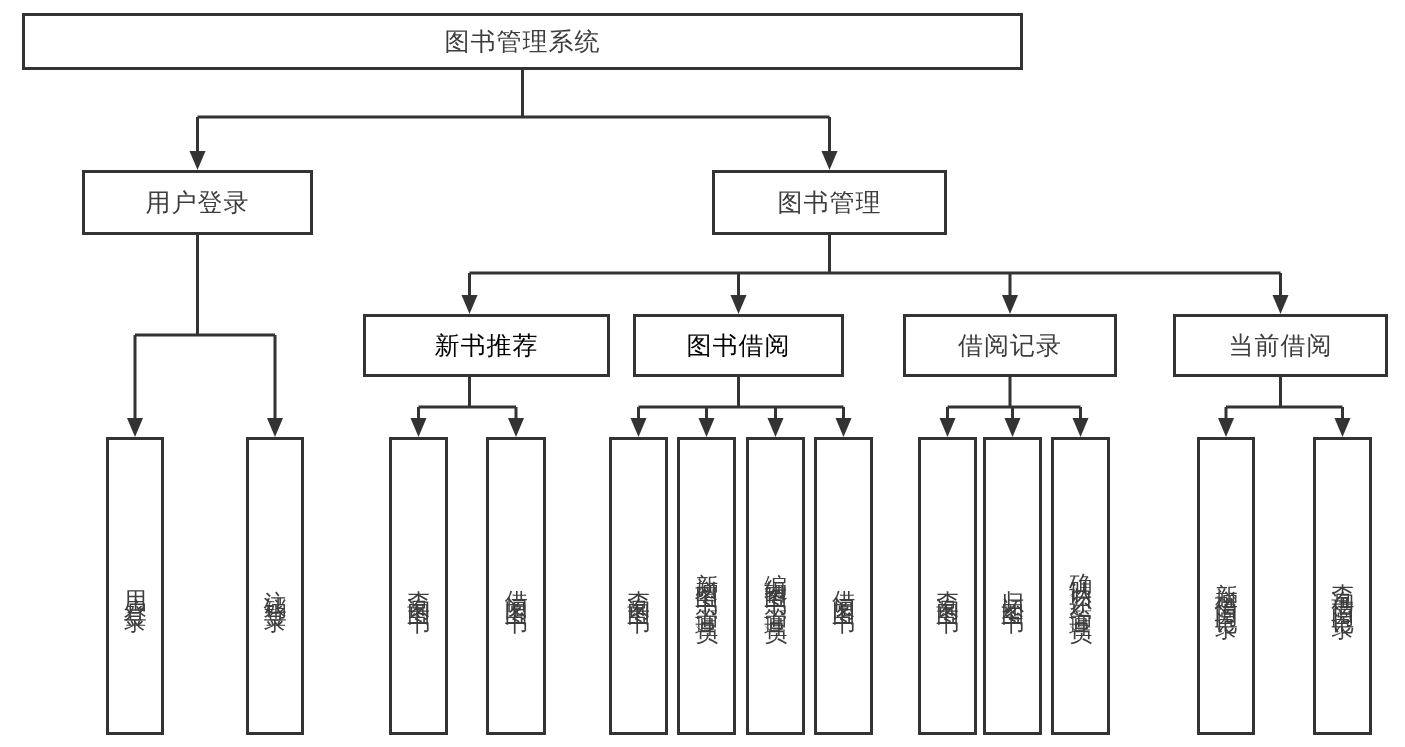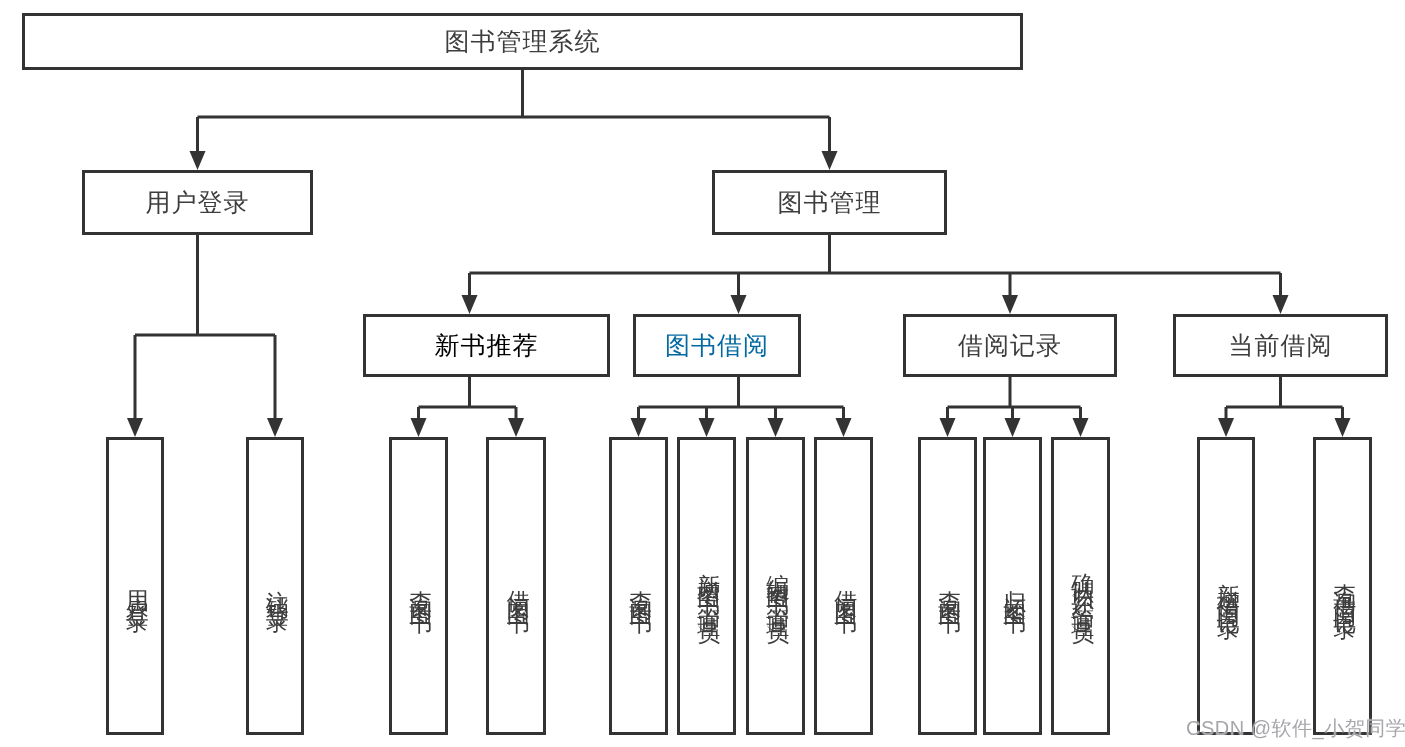--- a/index.html
+++ b/index.html
@@ -25,21 +25,21 @@
   .node {
     position: absolute;
     box-sizing: border-box;
     border: 3px solid #333333;
     background: #ffffff;
     color: #3d3d3d;
     display: flex;
     align-items: center;
     justify-content: center;
     text-align: center;
-    font-family: Liberation Mono, monospace;
+    font-family: Liberation Sans, sans-serif;
   }
   .node.h {
     font-size: 25px;
     letter-spacing: 1px;
     white-space: nowrap;
   }
   .node.v {
     writing-mode: vertical-rl;
     text-orientation: mixed;
     font-size: 23px;
@@ -103,31 +103,30 @@
         <path d="M 1280.5 377 V 407 M 1226 407 H 1342.5 M 1226 407 V 420 M 1342.5 407 V 420" fill="none" stroke="#333333" stroke-width="3"></path>
         <polygon points="1218,418 1234,418 1226,437" fill="#333333"></polygon>
         <polygon points="1334.5,418 1350.5,418 1342.5,437" fill="#333333"></polygon>
       </g>
     </svg>
   <div id="nodes-layer">
       <div class="node h" style="left: 22px; top: 13px; width: 1001px; height: 57px; border-color: rgb(51, 51, 51); color: rgb(61, 61, 61);">图书管理系统</div>
       <div class="node h" style="left: 82px; top: 170px; width: 231px; height: 65px; border-color: rgb(51, 51, 51); color: rgb(61, 61, 61);">用户登录</div>
       <div class="node h" style="left: 712px; top: 170px; width: 235px; height: 65px; border-color: rgb(51, 51, 51); color: rgb(61, 61, 61);">图书管理</div>
       <div class="node h" style="left: 363px; top: 314px; width: 247px; height: 63px; border-color: rgb(51, 51, 51); color: #000000;">新书推荐</div>
-      <div class="node h" style="left: 633px; top: 314px; width: 168px; height: 63px; border-color: rgb(51, 51, 51); color: #0369a1;">图书借阅</div>
+      <div class="node h" style="left: 633px; top: 314px; width: 211px; height: 63px; border-color: rgb(51, 51, 51); color: #000000;">图书借阅</div>
       <div class="node h" style="left: 903px; top: 314px; width: 214px; height: 63px; border-color: rgb(51, 51, 51); color: rgb(61, 61, 61);">借阅记录</div>
       <div class="node h" style="left: 1173px; top: 314px; width: 215px; height: 63px; border-color: rgb(51, 51, 51); color: rgb(61, 61, 61);">当前借阅</div>
       <div class="node v" style="left: 106px; top: 437px; width: 58px; height: 298px; border-color: rgb(51, 51, 51); color: rgb(61, 61, 61);">用户登录</div>
       <div class="node v" style="left: 246px; top: 437px; width: 58px; height: 298px; border-color: rgb(51, 51, 51); color: rgb(61, 61, 61);">注销登录</div>
       <div class="node v" style="left: 389px; top: 437px; width: 59px; height: 298px; border-color: rgb(51, 51, 51); color: rgb(61, 61, 61);">查询图书</div>
       <div class="node v" style="left: 486px; top: 437px; width: 60px; height: 298px; border-color: rgb(51, 51, 51); color: rgb(61, 61, 61);">借阅图书</div>
       <div class="node v" style="left: 609px; top: 437px; width: 59px; height: 298px; border-color: rgb(51, 51, 51); color: rgb(61, 61, 61);">查询图书</div>
       <div class="node v" style="left: 677px; top: 437px; width: 59px; height: 298px; border-color: rgb(51, 51, 51); color: rgb(61, 61, 61);">新增图书（管理员）</div>
       <div class="node v" style="left: 746px; top: 437px; width: 59px; height: 298px; border-color: rgb(51, 51, 51); color: rgb(61, 61, 61);">编辑图书（管理员）</div>
       <div class="node v" style="left: 814px; top: 437px; width: 59px; height: 298px; border-color: rgb(51, 51, 51); color: rgb(61, 61, 61);">借阅图书</div>
       <div class="node v" style="left: 918px; top: 437px; width: 59px; height: 298px; border-color: rgb(51, 51, 51); color: rgb(61, 61, 61);">查询图书</div>
       <div class="node v" style="left: 983px; top: 437px; width: 59px; height: 298px; border-color: rgb(51, 51, 51); color: rgb(61, 61, 61);">归还图书</div>
       <div class="node v" style="left: 1051px; top: 437px; width: 59px; height: 298px; border-color: rgb(51, 51, 51); color: rgb(61, 61, 61);">确认归还（管理员）</div>
       <div class="node v" style="left: 1197px; top: 437px; width: 58px; height: 298px; border-color: rgb(51, 51, 51); color: rgb(61, 61, 61);">新增借阅记录</div>
       <div class="node v" style="left: 1313px; top: 437px; width: 59px; height: 298px; border-color: rgb(51, 51, 51); color: rgb(61, 61, 61);">查询借阅记录</div>
     </div>
-  <div id="watermark" style="color: rgb(166, 166, 171);">CSDN @软件_小贺同学</div>
 </div>
 
 </body></html>

